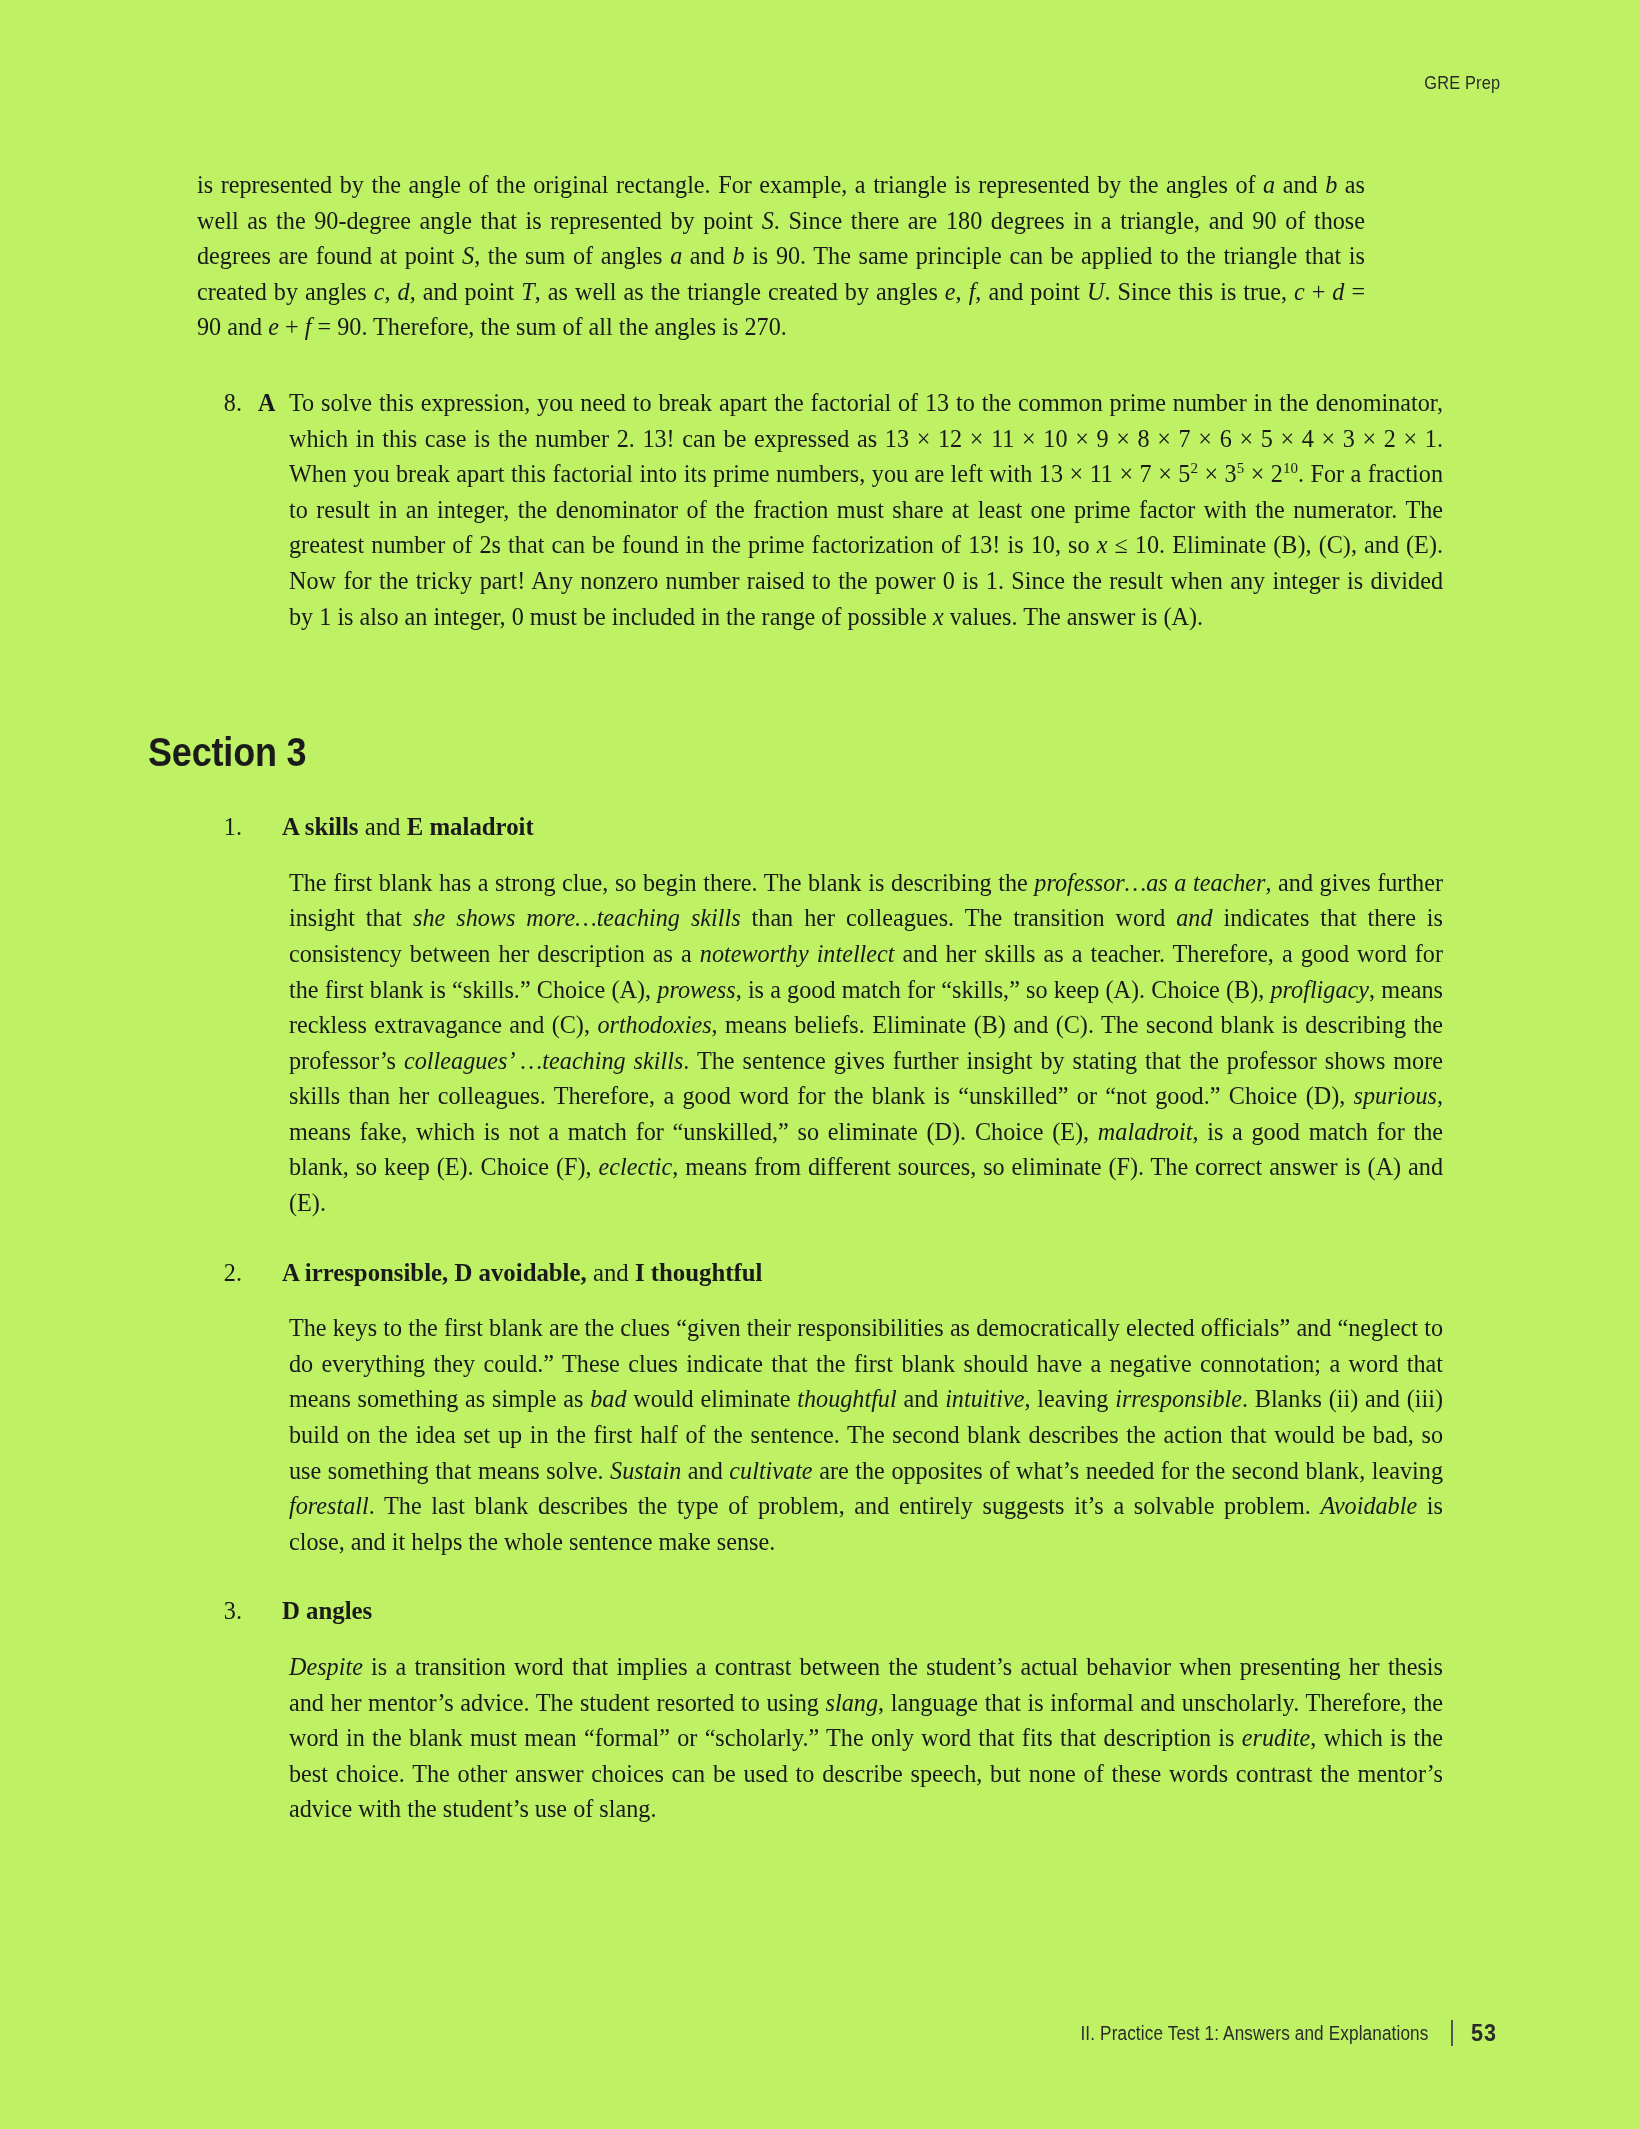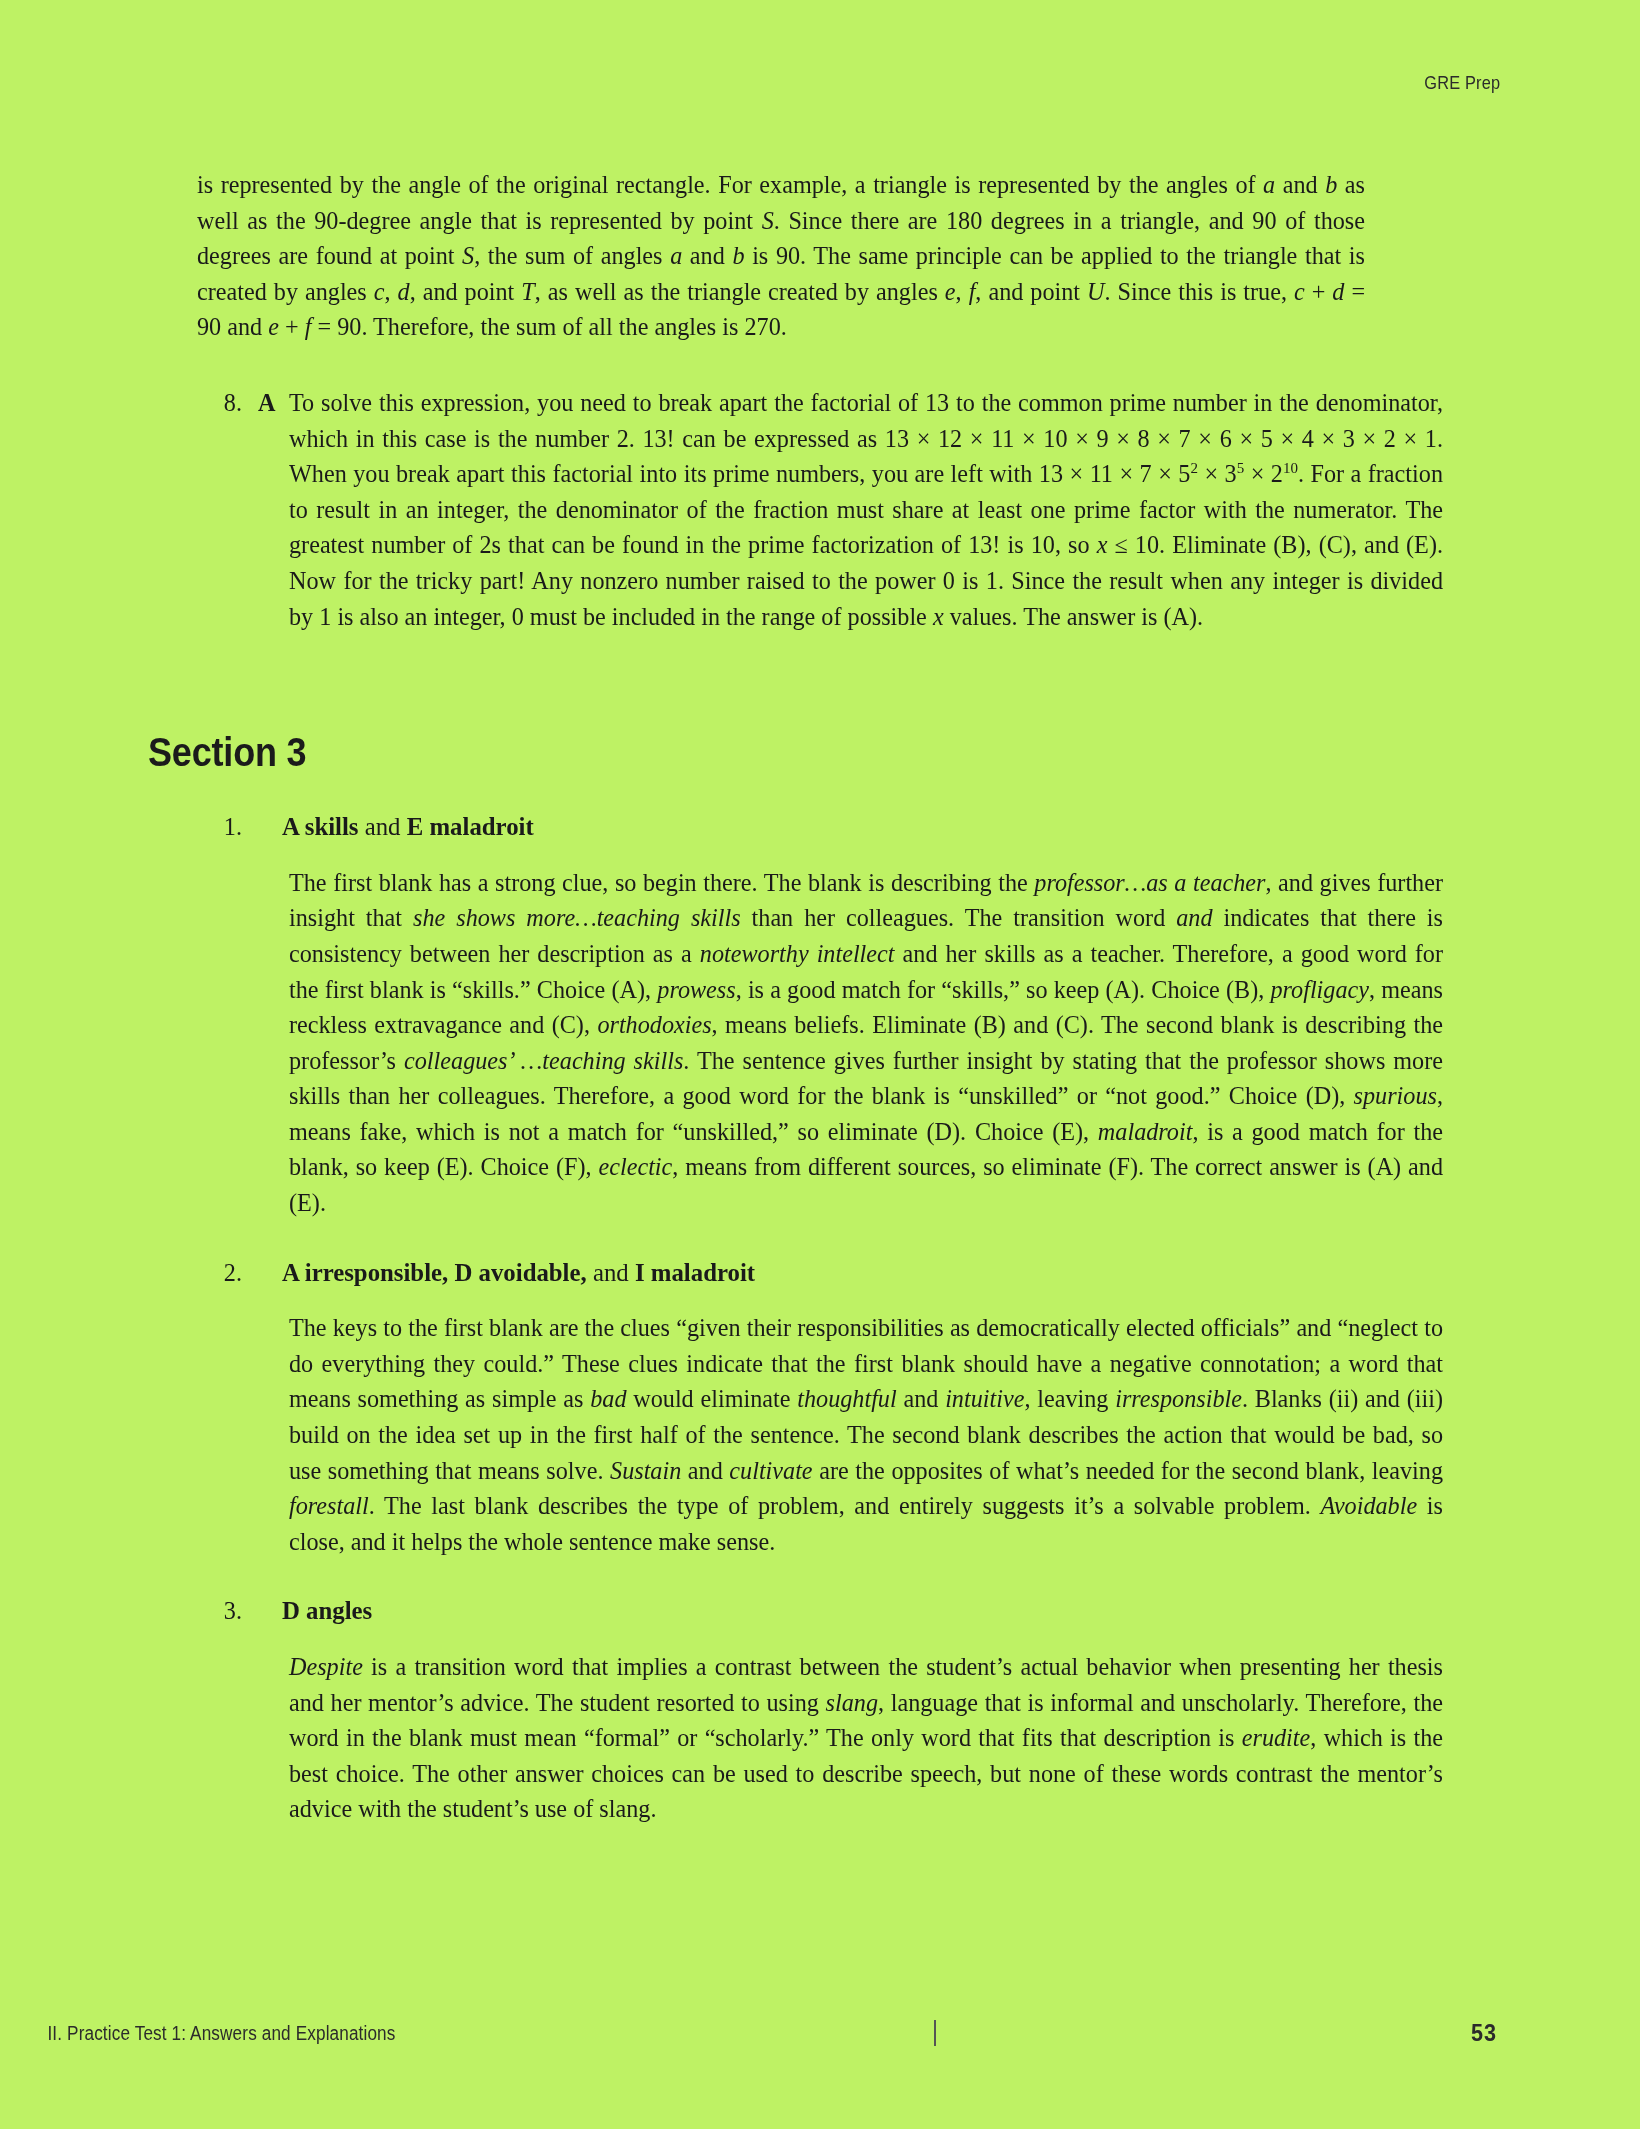--- a/index.html
+++ b/index.html
@@ -129,21 +129,21 @@
   }
   i, em { font-style: italic; }
 
   
   .footer {
     position: absolute;
     left: 0;
     right: 0;
     bottom: 82px;
     display: flex;
-    justify-content: space-between;
+    justify-content: flex-end;
     align-items: center;
     padding-right: 140px;
     font-family: "Liberation Sans", "DejaVu Sans", sans-serif;
     color: #2b2b2b;
   }
   .footer-text {
     font-size: 19.5px;
     letter-spacing: .15px;
     transform: scaleX(.88);
     transform-origin: right center;
@@ -188,21 +188,21 @@
       <div class="vnum">1.</div>
       <div class="vbody">
         <p class="answer-line"><b>A skills</b> <span class="plain">and</span> <b>E maladroit</b></p>
         <p class="expl">The first blank has a strong clue, so begin there. The blank is describing the <i>professor…as a teacher</i>, and gives further insight that <i>she shows more…teaching skills</i> than her colleagues. The transition word <i>and</i> indicates that there is consistency between her description as a <i>noteworthy intellect</i> and her skills as a teacher. Therefore, a good word for the first blank is “skills.” Choice (A), <i>prowess</i>, is a good match for “skills,” so keep (A). Choice (B), <i>profligacy</i>, means reckless extravagance and (C), <i>orthodoxies</i>, means beliefs. Eliminate (B) and (C). The second blank is describing the professor’s <i>colleagues’ …teaching skills</i>. The sentence gives further insight by stating that the professor shows more skills than her colleagues. Therefore, a good word for the blank is “unskilled” or “not good.” Choice (D), <i>spurious</i>, means fake, which is not a match for “unskilled,” so eliminate (D). Choice (E), <i>maladroit</i>, is a good match for the blank, so keep (E). Choice (F), <i>eclectic</i>, means from different sources, so eliminate (F). The correct answer is (A) and (E).</p>
       </div>
     </div>
 
     <div class="vitem">
       <div class="vnum">2.</div>
       <div class="vbody">
-        <p class="answer-line"><b>A irresponsible, D avoidable,</b> <span class="plain">and</span> <b>I maladroit</b></p>
+        <p class="answer-line"><b>A irresponsible, D avoidable,</b> <span class="plain">and</span> <b>I thoughtful</b></p>
         <p class="expl">The keys to the first blank are the clues “given their responsibilities as democratically elected officials” and “neglect to do everything they could.” These clues indicate that the first blank should have a negative connotation; a word that means something as simple as <i>bad</i> would eliminate <i>thoughtful</i> and <i>intuitive</i>, leaving <i>irresponsible</i>. Blanks (ii) and (iii) build on the idea set up in the first half of the sentence. The second blank describes the action that would be bad, so use something that means solve. <i>Sustain</i> and <i>cultivate</i> are the opposites of what’s needed for the second blank, leaving <i>forestall</i>. The last blank describes the type of problem, and entirely suggests it’s a solvable problem. <i>Avoidable</i> is close, and it helps the whole sentence make sense.</p>
       </div>
     </div>
 
     <div class="vitem">
       <div class="vnum">3.</div>
       <div class="vbody">
         <p class="answer-line"><b>D angles</b></p>
         <p class="expl"><i>Despite</i> is a transition word that implies a contrast between the student’s actual behavior when presenting her thesis and her mentor’s advice. The student resorted to using <i>slang</i>, language that is informal and unscholarly. Therefore, the word in the blank must mean “formal” or “scholarly.” The only word that fits that description is <i>erudite</i>, which is the best choice. The other answer choices can be used to describe speech, but none of these words contrast the mentor’s advice with the student’s use of slang.</p>
       </div>

